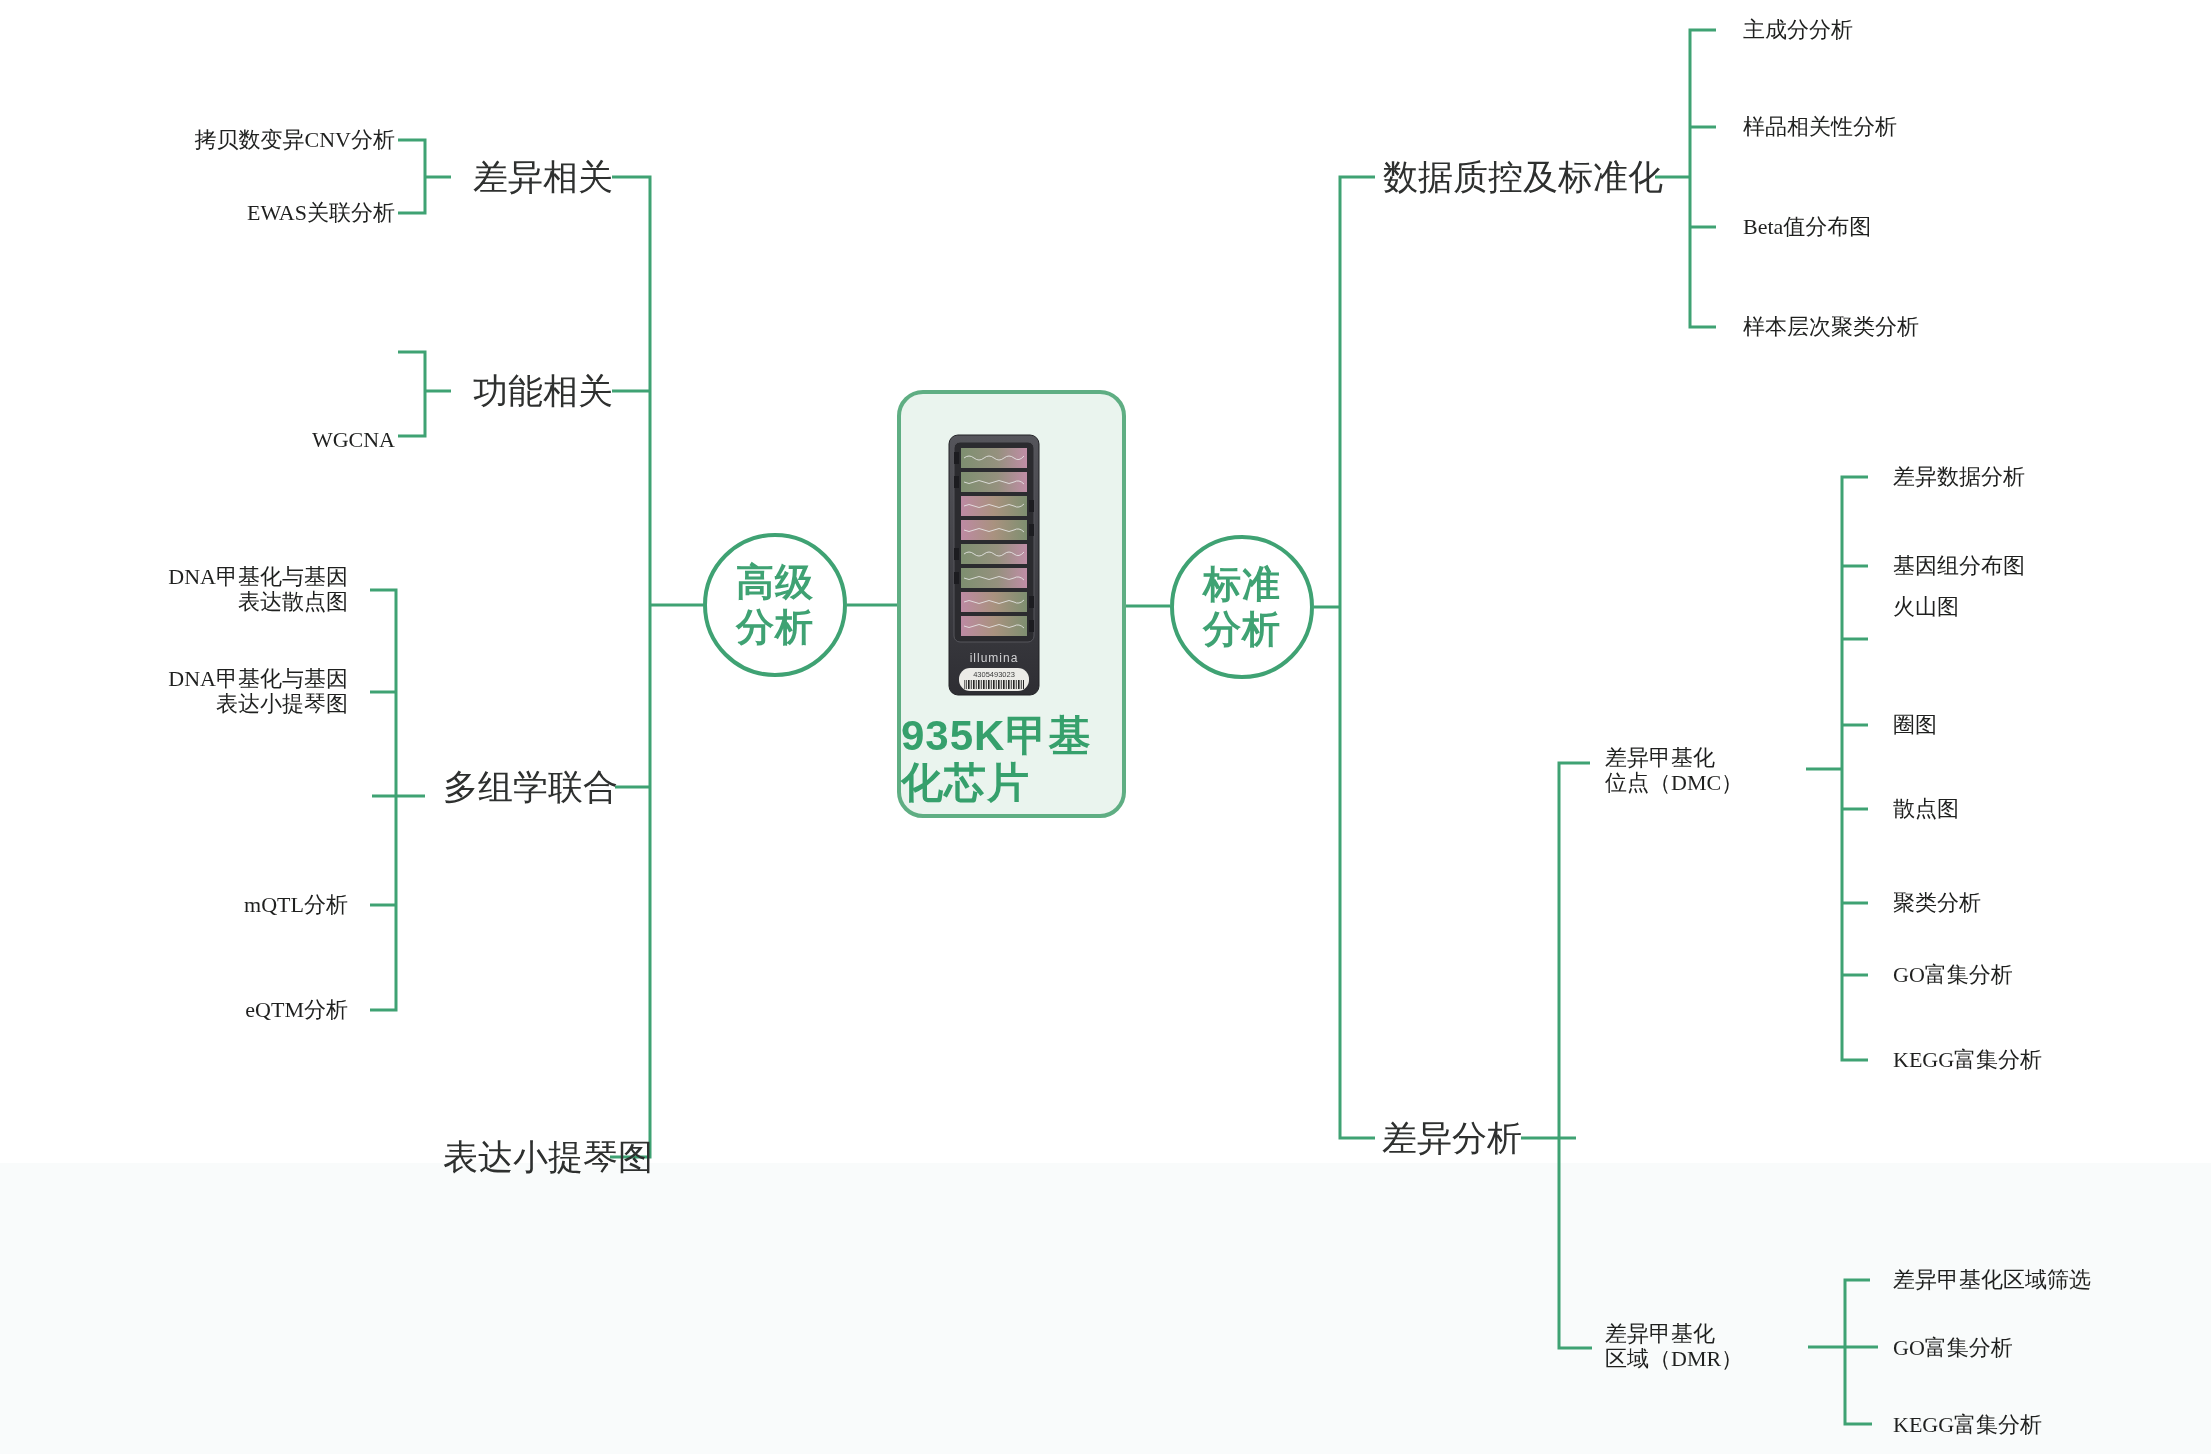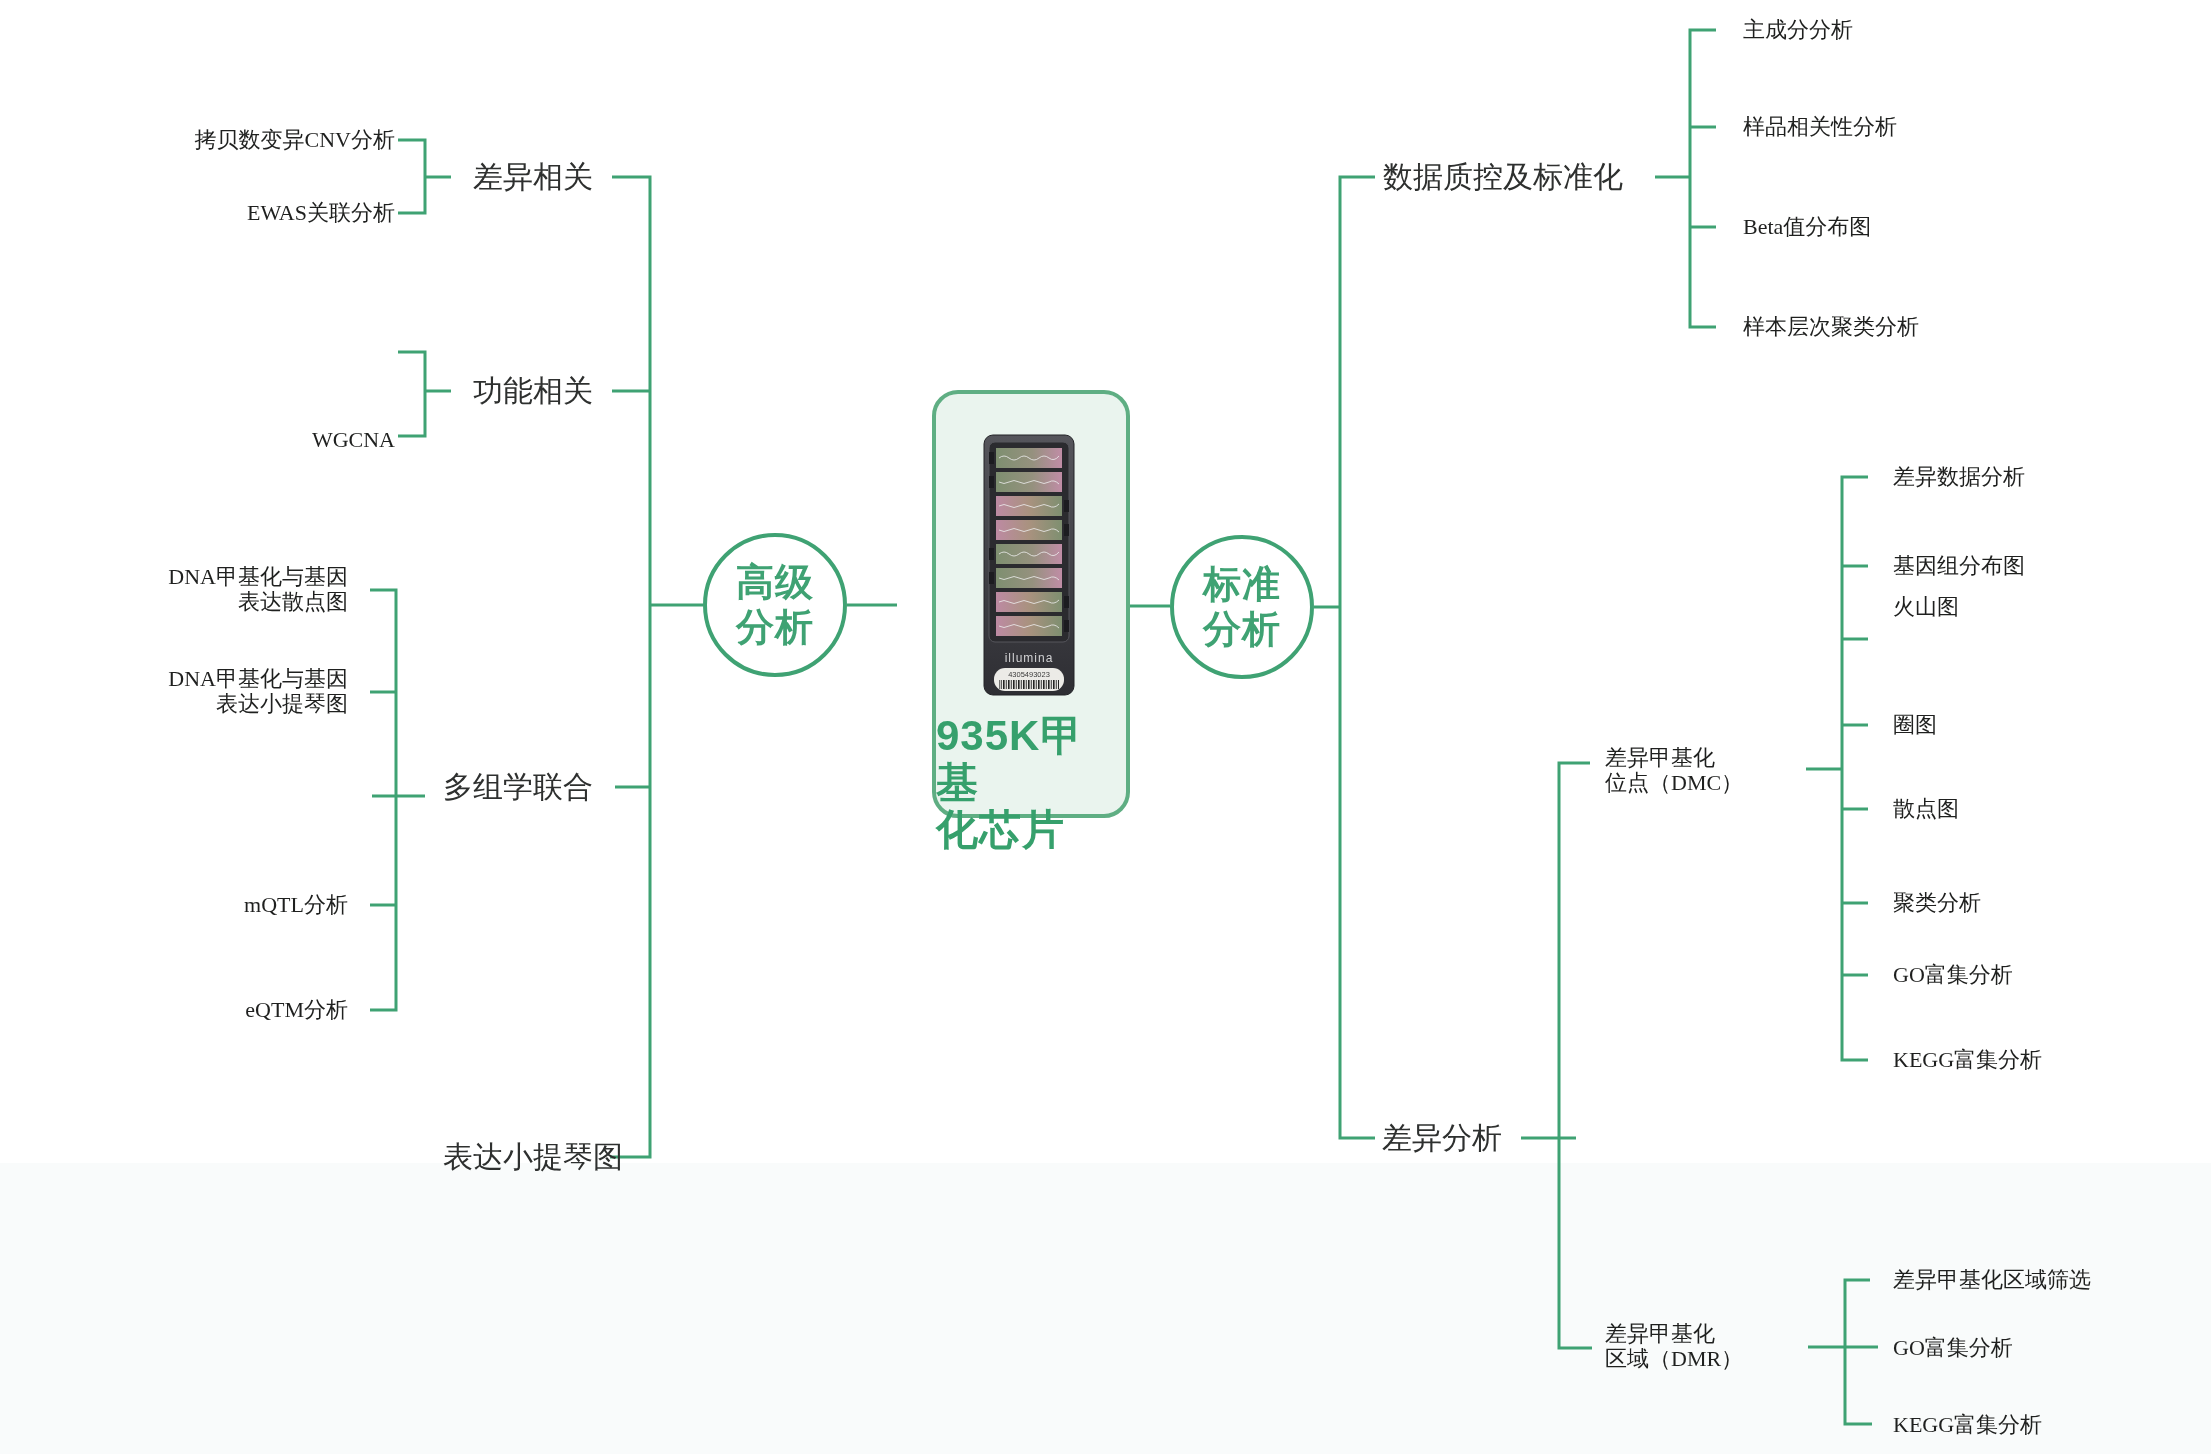--- a/index.html
+++ b/index.html
@@ -22,34 +22,34 @@
   svg.lines{position:absolute;left:0;top:0;}
   svg.lines path{stroke:var(--green);stroke-width:3;fill:none;}
   .leaf{
     position:absolute;font-family:"Liberation Serif","DejaVu Serif",serif;
     font-size:22px;color:var(--leaf-ink);white-space:pre-line;line-height:1.12;
     transform:translateY(-50%);
   }
   .leaf.ra{text-align:right;}
   .branch{
     position:absolute;font-family:"Liberation Sans","DejaVu Sans",sans-serif;
-    font-size:30px;color:var(--ink);white-space:pre-line;line-height:1.12;
+    font-size:35px;color:var(--ink);white-space:pre-line;line-height:1.12;
     transform:translateY(-50%);
   }
   .hub{
     position:absolute;width:144px;height:144px;border-radius:50%;
     border:4px solid var(--green);background:#ffffff;box-sizing:border-box;
     display:flex;align-items:center;justify-content:center;text-align:center;
     color:var(--green);font-weight:bold;font-size:38px;line-height:1.18;
     white-space:pre-line;letter-spacing:1px;
   }
   .center-box{
-    position:absolute;left:897px;top:390px;width:198px;height:428px;
+    position:absolute;left:897px;top:390px;width:229px;height:428px;
     box-sizing:border-box;border:4px solid var(--box-border);
-    border-radius:26px;background:var(--box-fill);margin-left:35px;
+    border-radius:26px;background:var(--box-fill);
   }
   .chip{position:absolute;left:45px;top:40px;}
   .chip-label{
     position:absolute;left:0;right:0;top:318px;
     color:var(--accent);font-weight:bold;font-size:42px;line-height:1.12;
     white-space:pre-line;letter-spacing:1px;
   }
 </style>
 </head>
 <body>

